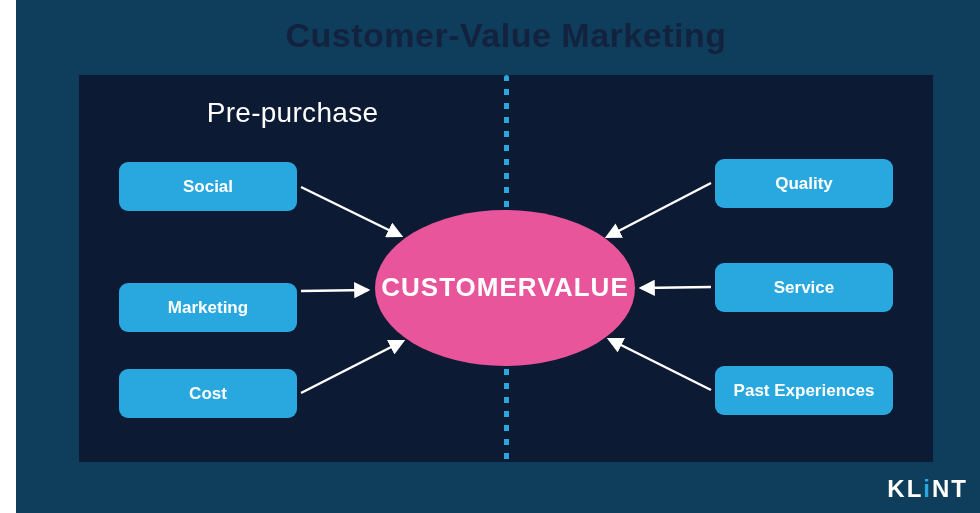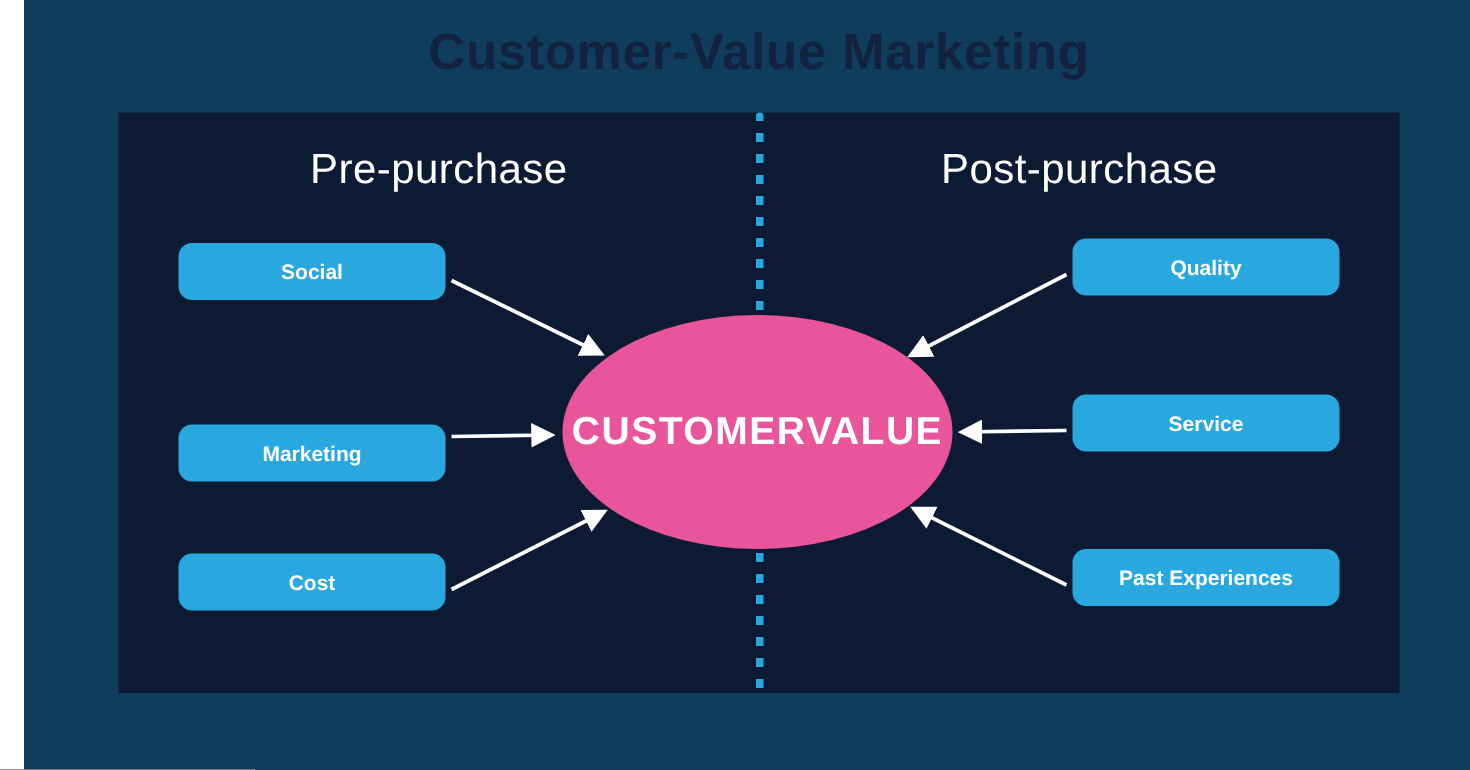--- a/index.html
+++ b/index.html
@@ -58,29 +58,29 @@
     font-size: 28px;
     font-weight: 400;
     letter-spacing: 0.3px;
   }
   .section-header.left  { left: 0; }
   .section-header.right { left: 427px; }
 
   .node-box {
     position: absolute;
     width: 178px;
-    height: 38px;
+    height: 49px;
     background: #29a8e0;
     border-radius: 9px;
     display: flex;
     align-items: center;
     justify-content: center;
     text-align: center;
     color: #ffffff;
-    font-size: 14px;
+    font-size: 17px;
     font-weight: 700;
     line-height: 1.15;
     padding: 2px 10px;
     box-sizing: border-box;
   }
 
   .box-social    { left: 40px;  top: 87px;  }
   .box-marketing { left: 40px;  top: 208px; text-align: right; }
   .box-cost      { left: 40px;  top: 294px; }
   .box-quality   { left: 636px; top: 84px;  }
@@ -132,21 +132,20 @@
 <div class="stage">
 
   <div class="page-title">Customer-Value Marketing</div>
 
   <div class="panel">
 
     <div class="divider"></div>
 
     <div class="section-header left">Pre-purchase</div>
 
-    <div class="section-header right">Post-purchase</div>
 
     <svg class="arrows" viewBox="0 0 854 387" xmlns="http://www.w3.org/2000/svg">
       <defs>
         <marker id="arrowhead" viewBox="0 0 10 10" refX="8.5" refY="5" markerWidth="6.5" markerHeight="6.5" orient="auto-start-reverse">
           <path d="M0,0 L10,5 L0,10 z" fill="#ffffff"></path>
         </marker>
       </defs>
       <line x1="222" y1="112" x2="322" y2="161" stroke="#ffffff" stroke-width="2.5" marker-end="url(#arrowhead)"></line>
       <line x1="222" y1="216" x2="289" y2="215" stroke="#ffffff" stroke-width="2.5" marker-end="url(#arrowhead)"></line>
       <line x1="222" y1="318" x2="324" y2="266" stroke="#ffffff" stroke-width="2.5" marker-end="url(#arrowhead)"></line>
@@ -179,14 +178,17 @@
       <span>Service</span>
     </div>
 
     <div class="center-ellipse">
       <span>CUSTOMER</span>
       <span>VALUE</span>
     </div>
 
   </div>
 
+  <div class="logo">
+    <span>KL</span><span class="logo-i">i</span><span>NT</span>
+  </div>
 
 </div>
 
 </body></html>

